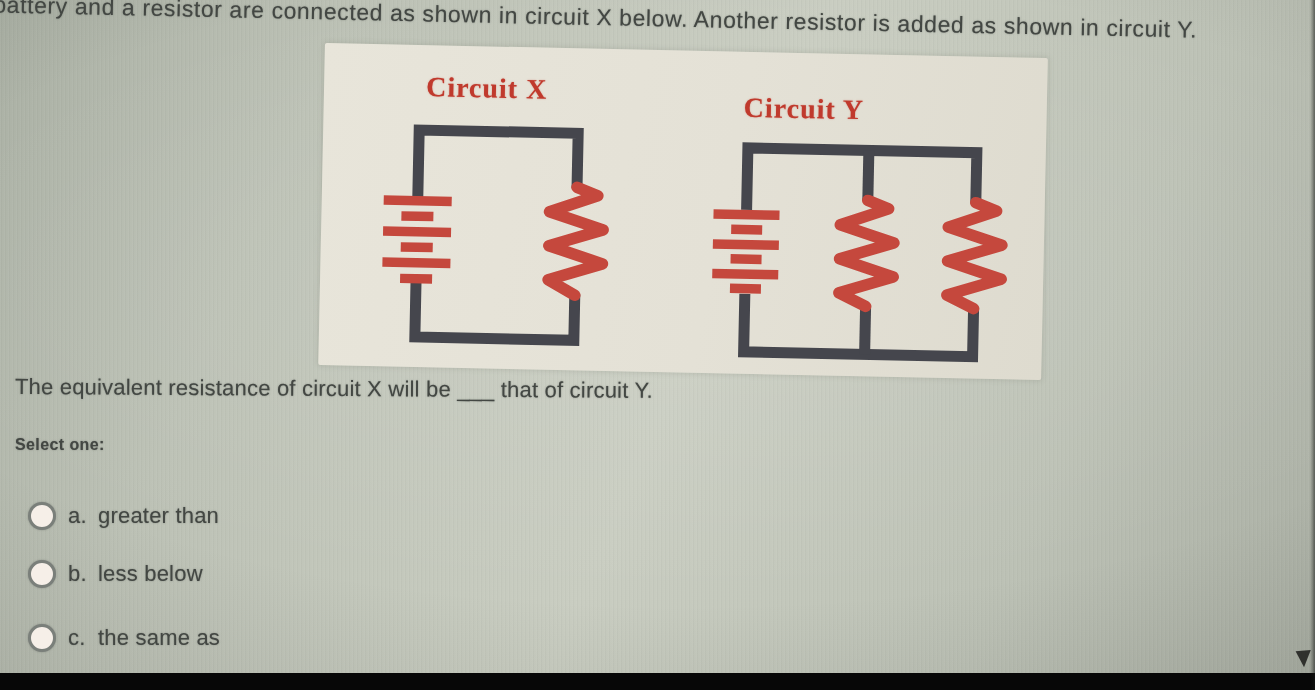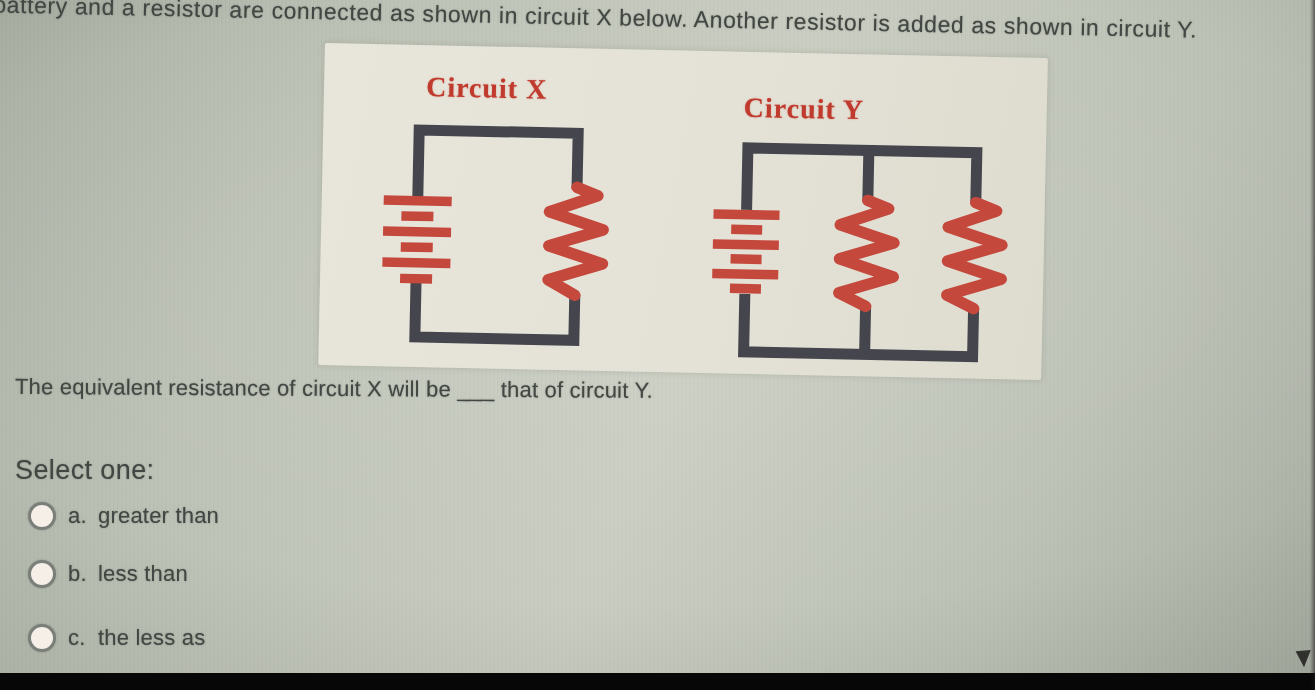--- a/index.html
+++ b/index.html
@@ -50,22 +50,22 @@
   .res{ stroke:var(--component_red,#c5483d); stroke-width:11.5; fill:none;
         stroke-linejoin:round; stroke-linecap:round; }
   .bat{ fill:var(--component_red,#c5483d); }
 
   .question-line{
     position:absolute; left:15px; top:374px;
     font-size:22px; letter-spacing:0.2px; white-space:nowrap;
     transform:rotate(0.35deg); transform-origin:0 0;
   }
   .select-prompt{
-    position:absolute; left:15px; top:455px;
-    font-size:27px; letter-spacing:0.4px;
+    position:absolute; left:15px; top:436px;
+    font-size:16px; letter-spacing:0.4px;font-weight:bold;
   }
   .option-row{
     position:absolute; left:28px; height:28px;
     display:flex; align-items:center;
     font-size:22px; letter-spacing:0.2px;
   }
   .row-a{ top:502px; } .row-b{ top:560px; } .row-c{ top:624px; }
   .radio{
     width:22px; height:22px; border-radius:50%;
     border:3px solid #7a7f7a; background:#f6efe8;
@@ -145,25 +145,25 @@
 
   <div class="option-row row-a">
     <span class="radio"></span>
     <span class="opt-letter soft">a.</span>
     <span class="opt-label soft">greater than</span>
   </div>
 
   <div class="option-row row-b">
     <span class="radio"></span>
     <span class="opt-letter soft">b.</span>
-    <span class="opt-label soft">less than</span>
+    <span class="opt-label soft">less below</span>
   </div>
 
   <div class="option-row row-c">
     <span class="radio"></span>
     <span class="opt-letter soft">c.</span>
-    <span class="opt-label soft">the less as</span>
+    <span class="opt-label soft">the same as</span>
   </div>
 
   <div class="bottom-bar"></div>
   <div class="right-edge"></div>
   <div class="cursor-mark"></div>
 </div>
 
 </body></html>

